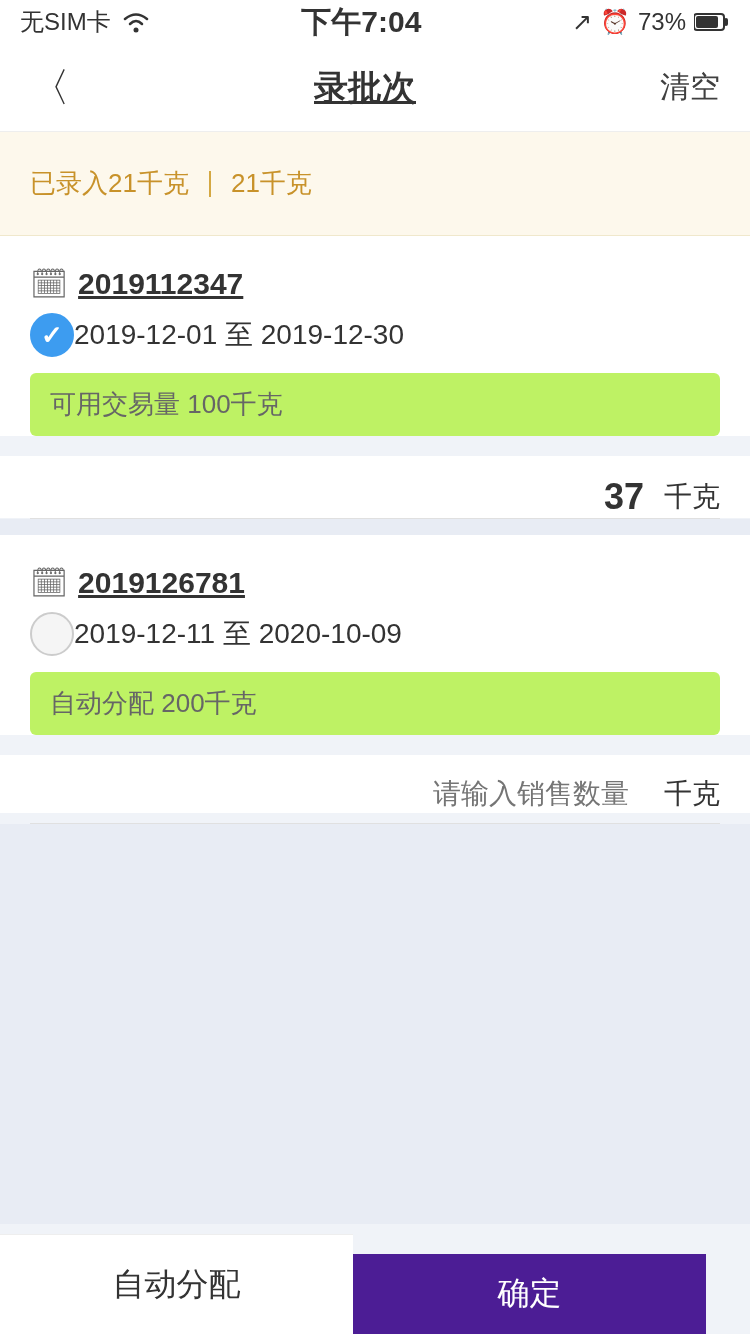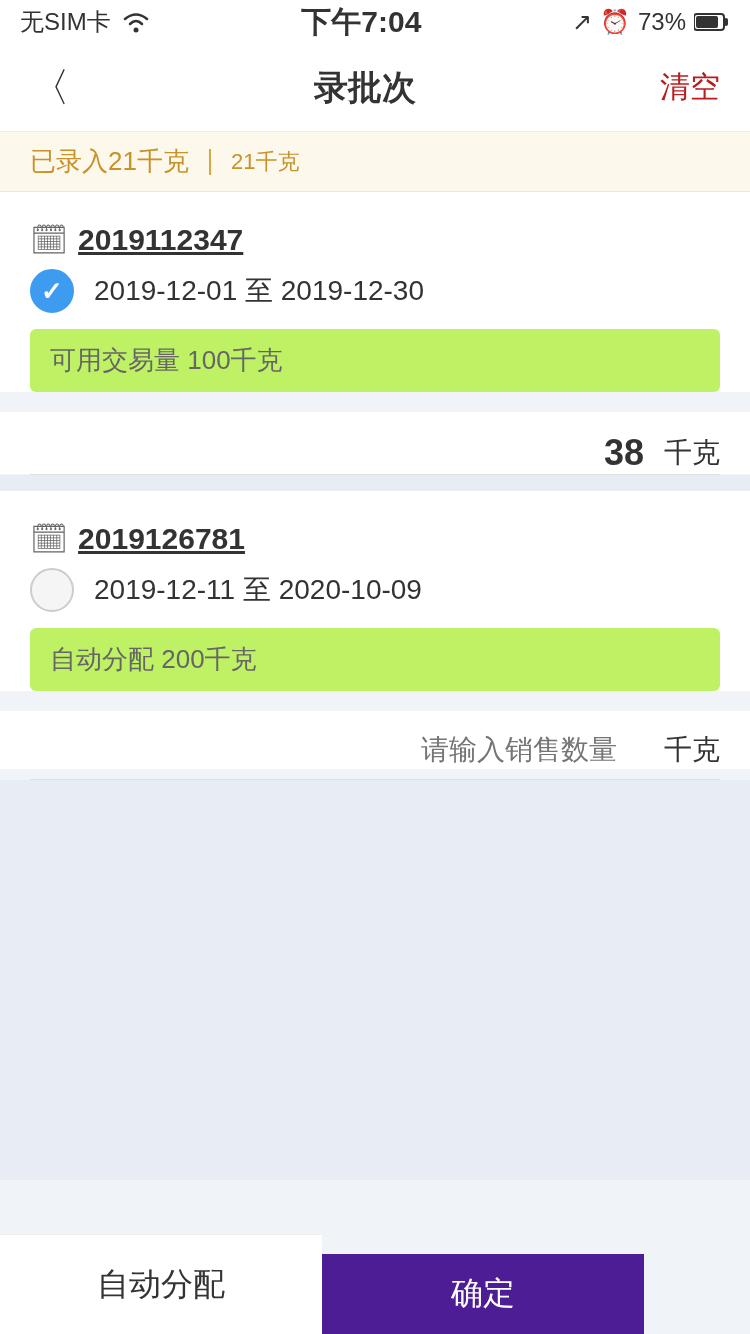--- a/index.html
+++ b/index.html
@@ -39,47 +39,48 @@
     }
     .nav-back {
       font-size: 40px;
       color: #333;
       cursor: pointer;
     }
     .nav-title {
       font-size: 34px;
       font-weight: 600;
       color: #333;
+      text-decoration: underline;
     }
     .nav-clear {
       font-size: 30px;
-      color: #b91c1c;
+      color: #404040;
       cursor: pointer;
     }
 
     
     .info-banner {
       background: #fdf8ec;
-      padding: 12px 30px;
+      padding: 34px 30px;
       display: flex;
       align-items: center;
       gap: 20px;
       border-bottom: 1px solid #f0e8cc;
     }
     .info-banner-text {
       font-size: 26px;
       color: #c8922a;
     }
     .info-divider {
       width: 2px;
       height: 26px;
       background: #d4a843;
     }
     .info-value {
-      font-size: 22px;
+      font-size: 26px;
       color: #c8922a;
       text-align: right;
     }
 
     
     .batch-card {
       background: #fff;
       margin-bottom: 0;
       padding: 30px 30px 0 30px;
     }
@@ -95,21 +96,20 @@
     }
     .batch-id {
       font-size: 30px;
       font-weight: 600;
       color: #333;
       text-decoration: underline;
     }
     .batch-date-row {
       display: flex;
       align-items: center;
-      gap: 20px;
       margin-bottom: 16px;
       text-align: center;
     }
     .radio-circle {
       width: 44px;
       height: 44px;
       border-radius: 50%;
       border: 2px solid #ccc;
       background: #f5f5f5;
       flex-shrink: 0;
@@ -171,21 +171,21 @@
     .section-separator {
       height: 16px;
       background: #e8ecf4;
     }
 
     
     .input-row {
       display: flex;
       align-items: center;
       justify-content: flex-end;
-      gap: 32px;
+      gap: 20px;
       padding: 20px 30px 0 30px;
       background: #fff;
     }
     .quantity-input {
       font-size: 28px;
       color: #ccc;
       border: none;
       outline: none;
       text-align: right;
       background: transparent;
@@ -208,21 +208,21 @@
       flex: 1;
       background: #e8ecf4;
       min-height: 400px;
     }
 
     
     .bottom-bar {
       position: fixed;
       bottom: 0;
       left: 0;
-      width: 644px;
+      width: 706px;
       height: 100px;
       display: flex;
     }
     .btn-auto {
       flex: 1;
       background: #fff;
       border: none;
       font-size: 32px;
       color: #333;
       cursor: pointer;
@@ -283,21 +283,21 @@
   </div>
   <div class="batch-date-row">
     <div class="radio-circle selected"></div>
     <span class="batch-date">2019-12-01 至 2019-12-30</span>
   </div>
   <div class="batch-available-box">
     <span class="batch-available-text">可用交易量 100千克</span>
   </div>
 </div>
 <div class="amount-row">
-  <span class="amount-value">38</span>
+  <span class="amount-value">37</span>
   <span class="amount-unit">千克</span>
 </div>
 <div class="amount-divider"></div>
 
 <div class="section-separator"></div>
 
 <div class="batch-card">
   <div class="batch-header">
     <span class="batch-icon">🗓</span>
     <span class="batch-id">2019126781</span>

